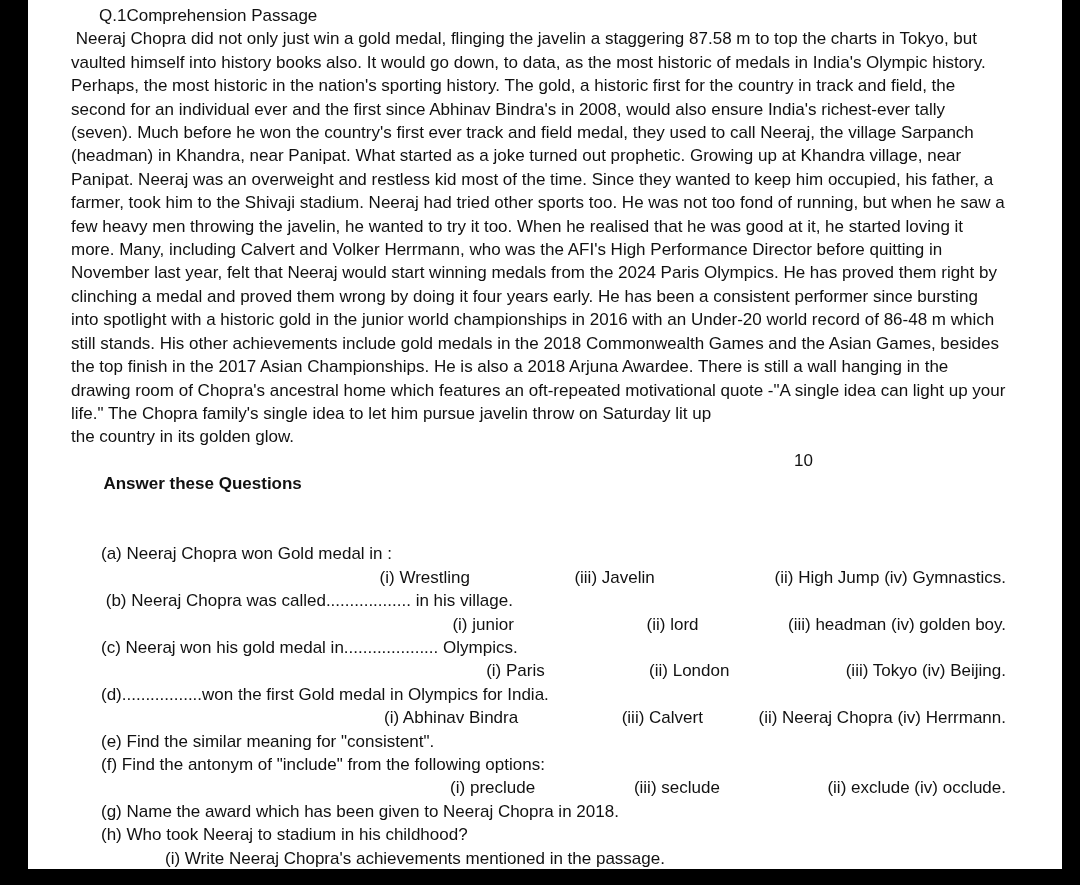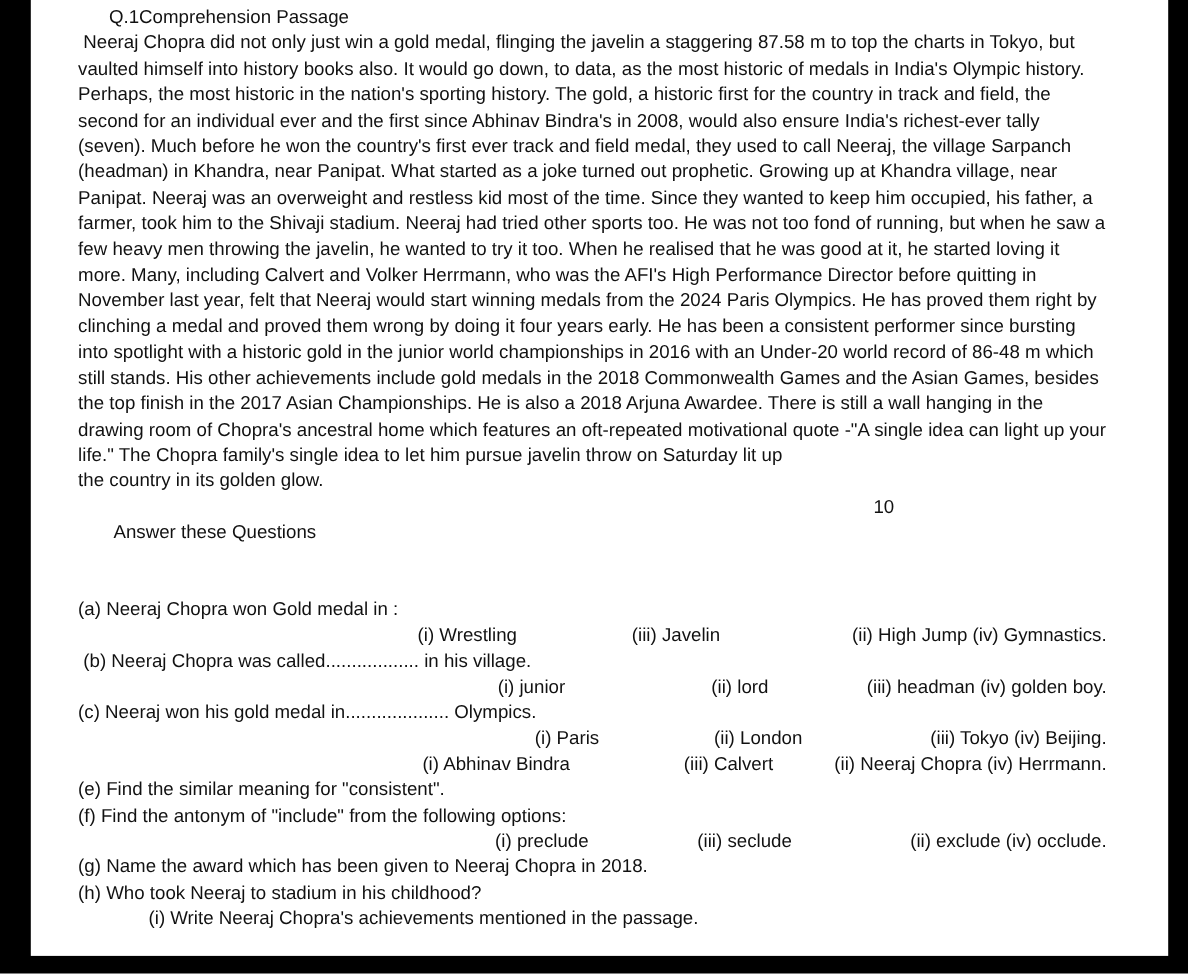--- a/index.html
+++ b/index.html
@@ -27,26 +27,26 @@
   }
   .passage{
     white-space:pre-wrap;
     text-align:left;
   }
   .passage-end{white-space:pre-wrap;}
   .answer-row{
     position:relative;
     white-space:pre-wrap;
   }
-  .bold{font-weight:normal;}
+  .bold{font-weight:bold;}
   .marks{
     position:absolute;
     left:723px; top:0;
   }
-  .qline{white-space:pre-wrap;}
+  .qline{white-space:pre-wrap;margin-left:30px;}
   .indent{padding-left:64px;}
   .opts{white-space:nowrap;text-align:right;}
   .opts .o{display:inline-block;vertical-align:top;}
   .ga .o1{width:184px}.ga .o2{width:180px}.ga .o3{width:220px}
   .gb .o1{width:147px}.gb .o2{width:180px}.gb .o3{width:183px}
   .gd .o1{width:184px}.gd .o2{width:180px}.gd .o3{width:185px}
   .ge .o1{width:184px}.ge .o2{width:180px}.ge .o3{width:146px}
 </style>
 </head>
 <body>
@@ -81,20 +81,21 @@
     </div>
 
     <div class="qline">(c) Neeraj won his gold medal in.................... Olympics.</div>
     <div class="opts gb">
       <span class="o o1">(i) Paris</span>
       <span class="o o2">(ii) London</span>
       <span class="o o3">(iii) Tokyo</span>
       <span class="o o4">(iv) Beijing.</span>
     </div>
 
+    <div class="qline">(d).................won the first Gold medal in Olympics for India.</div>
     <div class="opts gd">
       <span class="o o1">(i) Abhinav Bindra</span>
       <span class="o o2">(iii) Calvert</span>
       <span class="o o3">(ii) Neeraj Chopra</span>
       <span class="o o4">(iv) Herrmann.</span>
     </div>
 
     <div class="qline">(e) Find the similar meaning for "consistent".</div>
 
     <div class="qline">(f) Find the antonym of "include" from the following options:</div>

